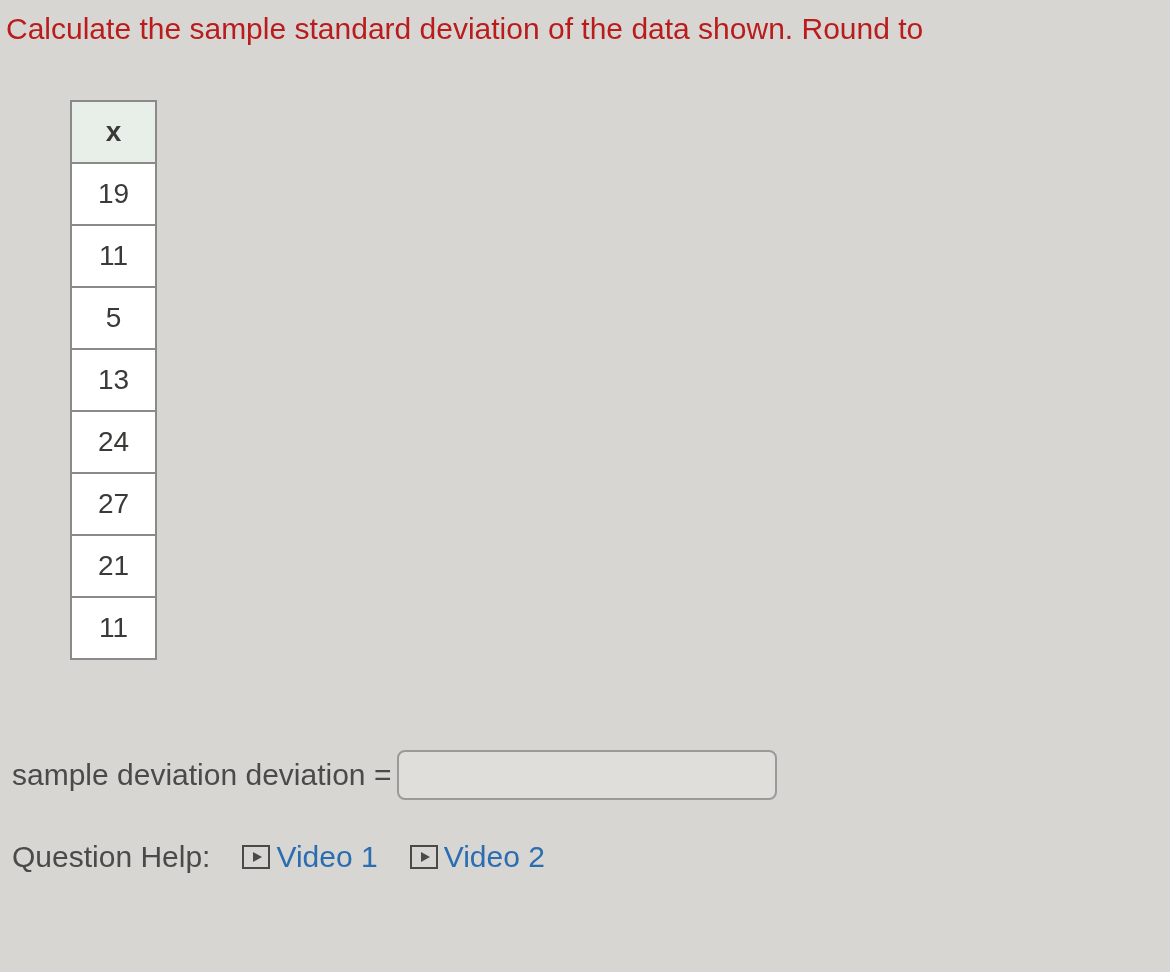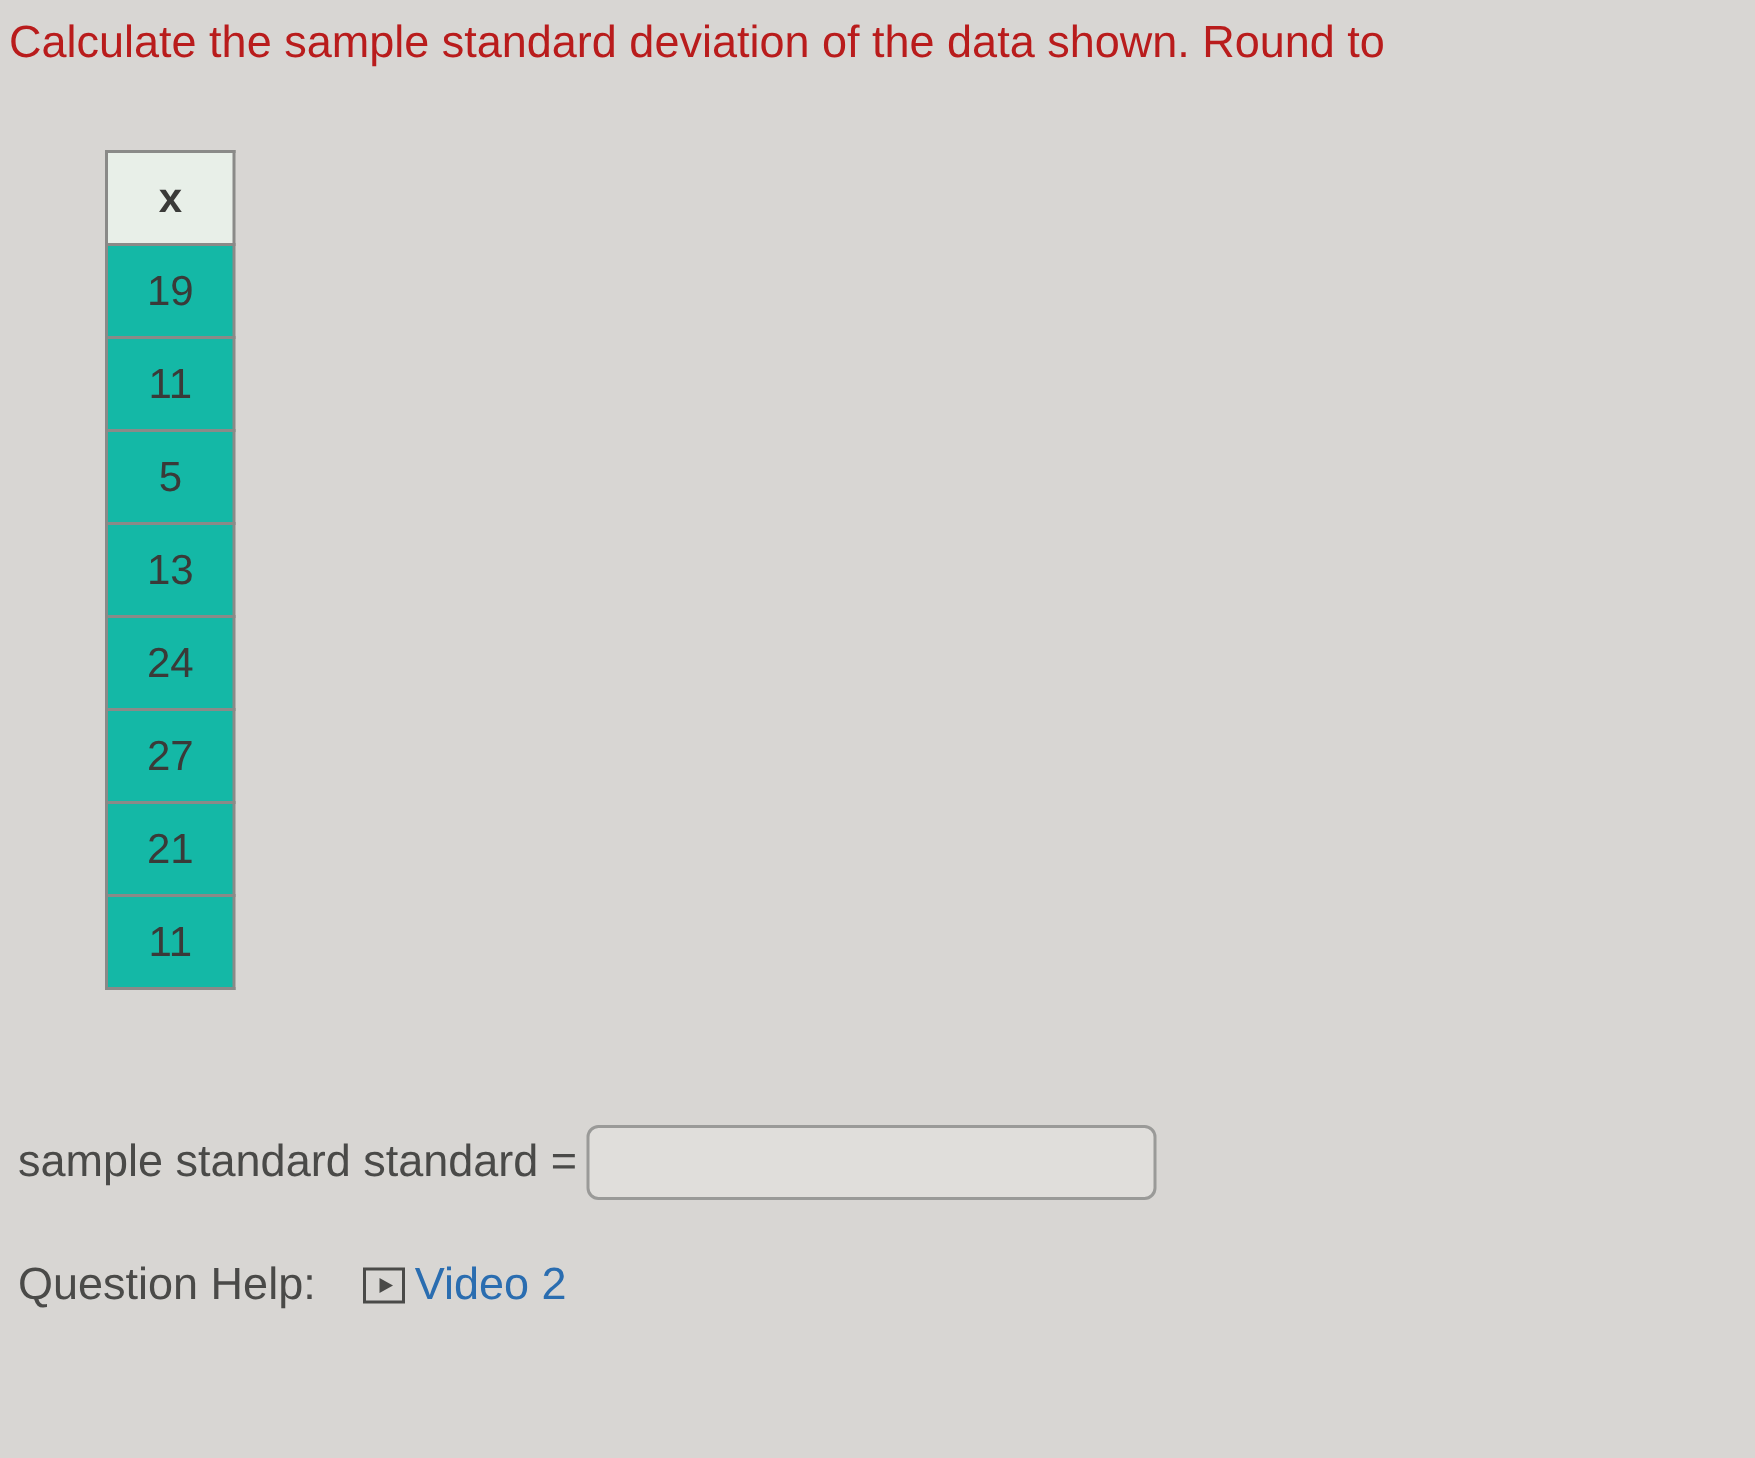--- a/index.html
+++ b/index.html
@@ -29,21 +29,21 @@
     .data-table th {
       background: #e8efe8;
       border: 2px solid #8a8a88;
       padding: 14px 26px;
       font-size: 28px;
       font-weight: bold;
       color: #3a3a38;
       text-align: center;
     }
     .data-table td {
-      background: #14b8a6;
+      background: #ffffff;
       border: 2px solid #8a8a88;
       padding: 14px 26px;
       font-size: 28px;
       color: #3a3a38;
       text-align: center;
     }
     .answer-row {
       margin-left: 6px;
       margin-bottom: 40px;
       display: flex;
@@ -170,24 +170,28 @@
       <tr>
           <td>21</td>
         </tr>
       <tr>
           <td>11</td>
         </tr>
     </tbody>
   </table>
 
   <div class="answer-row">
-    <span class="answer-label">sample standard standard =</span>
+    <span class="answer-label">sample deviation deviation =</span>
     <input type="text" class="answer-input" style="">
   </div>
 
   <div class="help-row">
     <span class="help-label">Question Help:</span>
+    <a class="help-link">
+      <span class="video-icon"></span>
+      <span>Video 1</span>
+    </a>
     <a class="help-link">
       <span class="video-icon"></span>
       <span>Video 2</span>
     </a>
   </div>
 </div>
 
 </body></html>

